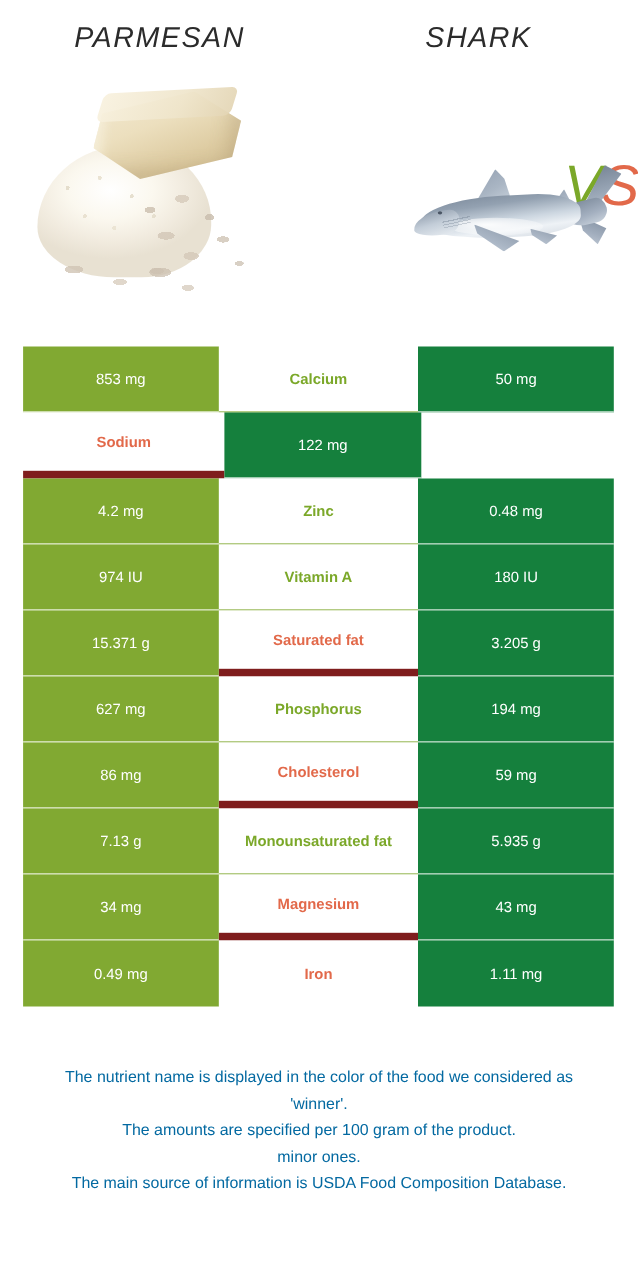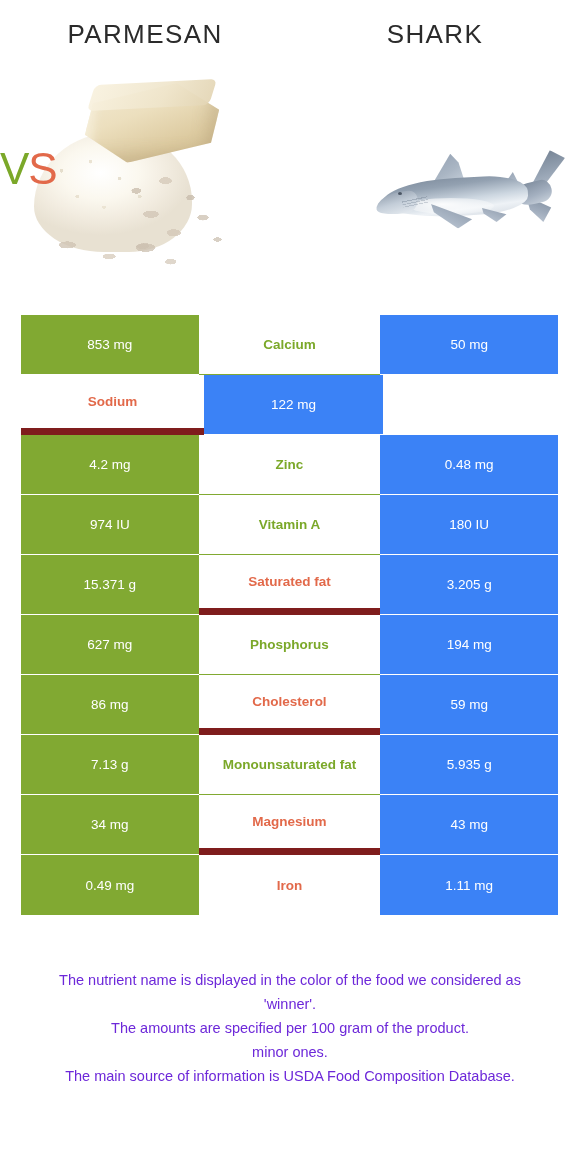--- a/index.html
+++ b/index.html
@@ -14,44 +14,45 @@
     color: #333333;
     overflow: hidden;
     position: relative;
   }
 
   
   .header {
     position: relative;
     height: 300px;
     width: 470px;
+    font-style: italic;
   }
   .title {
     position: absolute;
     top: 19px;
     font-family: "Liberation Sans", sans-serif;
     font-weight: 300;
     font-size: 26px;
     letter-spacing: 1.4px;
     color: #2b2b2b;
     text-align: center;
     white-space: nowrap;
   }
   .title-left  { left: 0;   width: 290px; }
   .title-right { left: 290px; width: 290px; }
 
   .vs {
     position: absolute;
     left: 0;
     width: 580px;
     top: 136px;
-    text-align: left;
+    text-align: right;
     font-family: "Liberation Sans", sans-serif;
     font-weight: 400;
-    font-size: 44px;
+    font-size: 52px;
     line-height: 66px;
     letter-spacing: -1px;
     pointer-events: none;
   }
   .vs .v { color: #7ba829; }
   .vs .s { color: #e2694a; }
 
   
   .art-parmesan {
     position: absolute;
@@ -268,42 +269,42 @@
     border-bottom: 1px solid #ffffff;
   }
   .cell-mid {
     width: 183px;
     background: #ffffff;
     font-weight: 700;
     font-size: 13.5px;
   }
   .cell-right {
     width: 179px;
-    background: #3b82f6;
+    background: #15803d;
     color: #ffffff;
     border-bottom: 1px solid #ffffff;
   }
   .row:last-child .cell-left,
   .row:last-child .cell-right { border-bottom: none; }
 
   .cell-mid.sep-green { border-bottom: 1px solid #81a932; }
   .cell-mid.sep-orange { border-bottom: 7px solid #7f1d1d; }
   .win-green  { color: #7ba829; }
   .win-orange { color: #e2694a; }
 
   
   .footer {
     position: absolute;
     left: 30px;
     top: 968px;
     width: 520px;
     text-align: center;
     font-size: 14.5px;
     line-height: 24px;
-    color: #6d28d9;
+    color: #0369a1;
   }
   .footer p { margin: 0; }
 </style>
 </head>
 <body>
 
 <div class="header">
   <div class="title title-left">PARMESAN</div>
   <div class="title title-right">SHARK</div>
 

